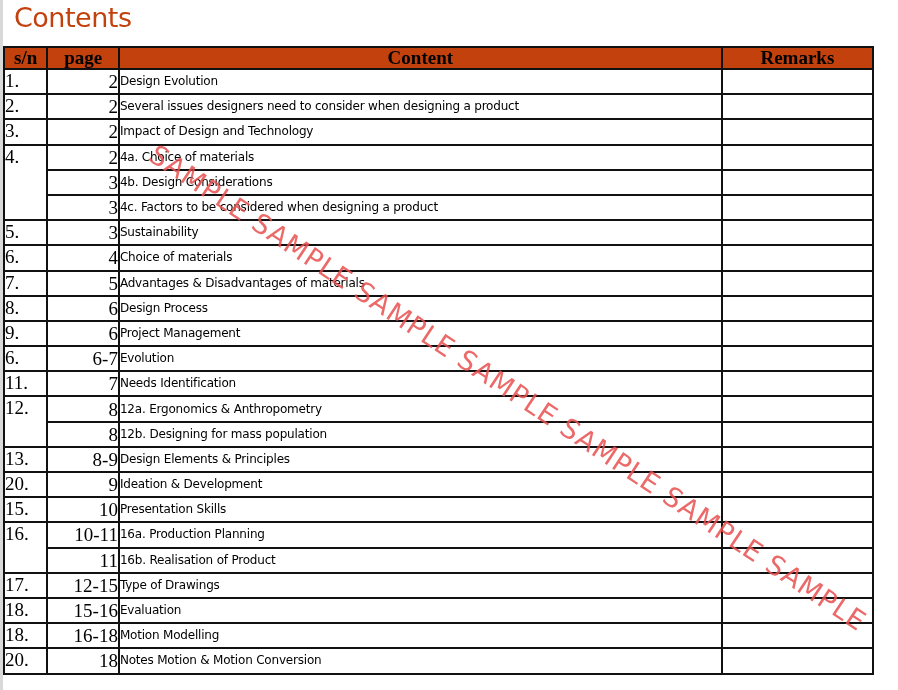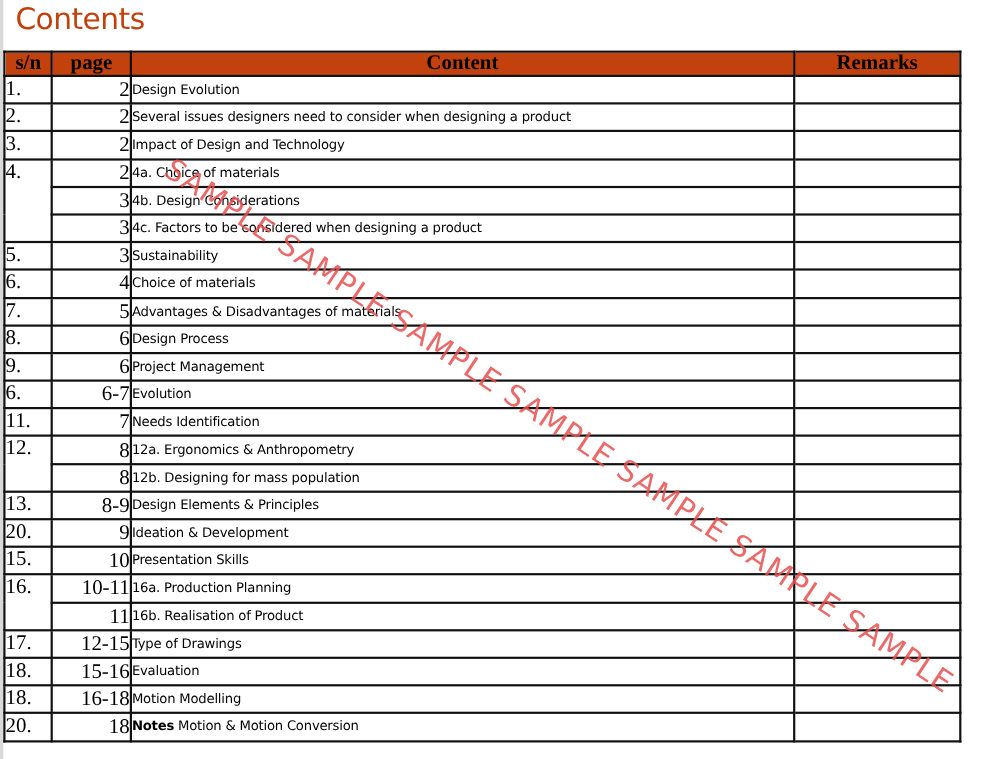--- a/index.html
+++ b/index.html
@@ -24,21 +24,21 @@
     height: 20px; line-height: 20px;
   }
   .c-sn { width: 43px; }
   .c-pg { width: 71px; }
   .c-ct { width: 598px; }
   .c-rm { width: 150px; }
   td.sn { font-family: "Liberation Serif", serif; font-size: 19px; padding-left: 7px; vertical-align: top; }
   td.pg { font-family: "Liberation Serif", serif; font-size: 19px; text-align: right; padding-right: 8px; }
   td.ct { font-family: "DejaVu Sans", sans-serif; font-size: 12px; padding-left: 9px; letter-spacing: -0.2px; margin-top: 23px; }
   td.rm { }
-  .bold { font-weight: bold; }
+  .bold { font-weight: normal; }
   .watermark {
     position: absolute; left: 17px; top: 355px; width: 960px;
     transform-origin: 0 0; transform: rotate(33.6deg) translate(0, -260px);
     color: #e8504f; opacity: 0.85; font-size: 27px; letter-spacing: 1px;
     font-family: "DejaVu Sans", sans-serif; white-space: nowrap; pointer-events: none;
   }
 </style>
 </head>
 <body>
 

